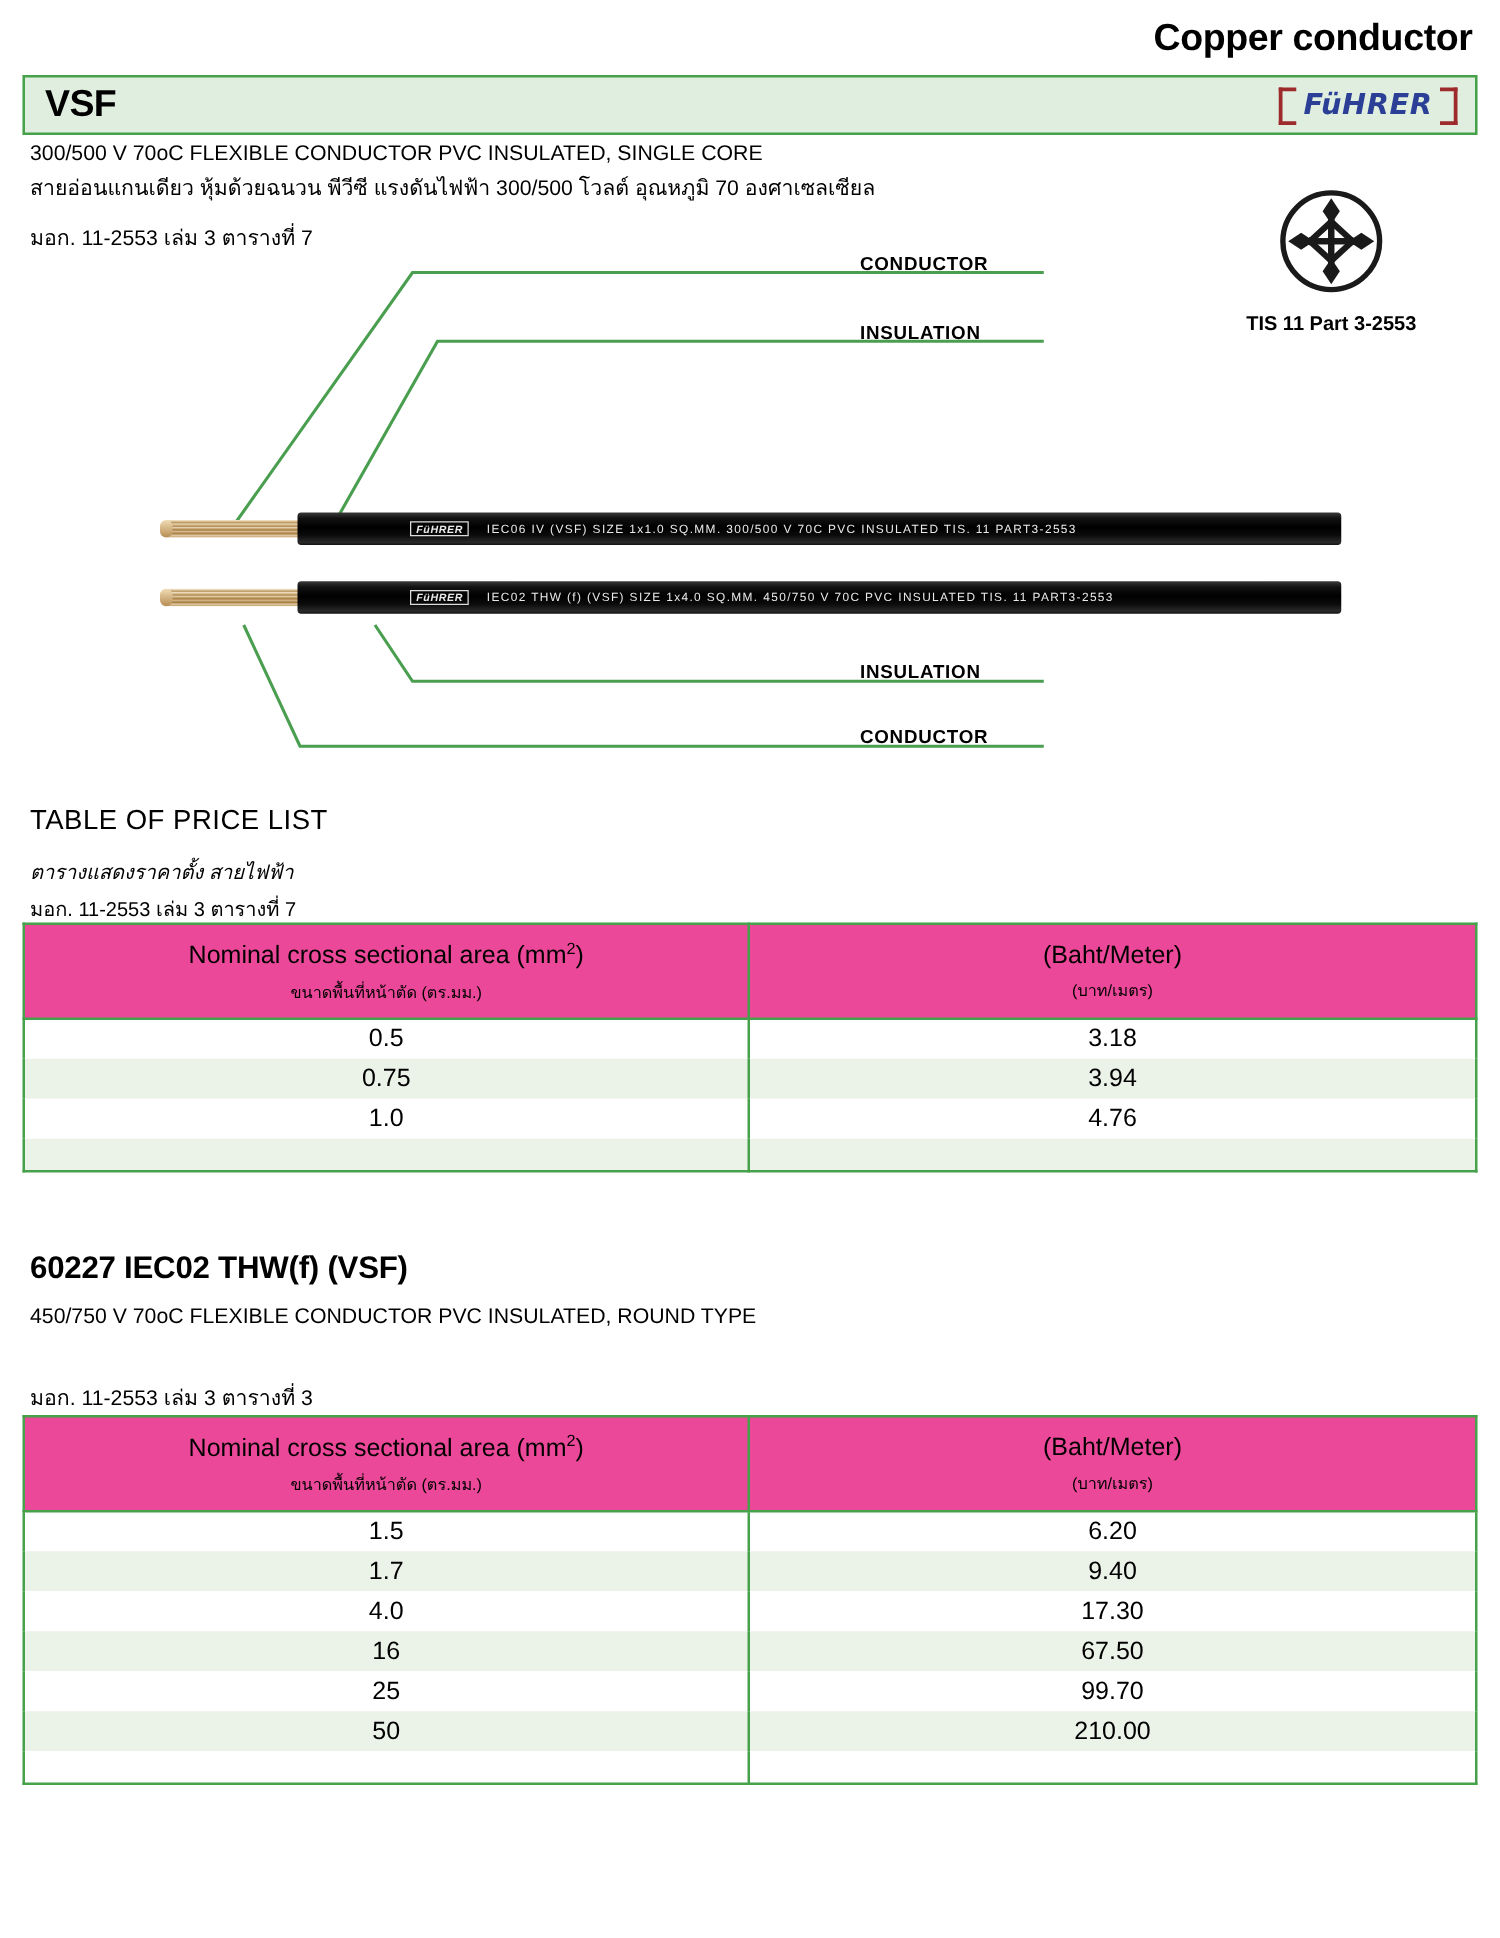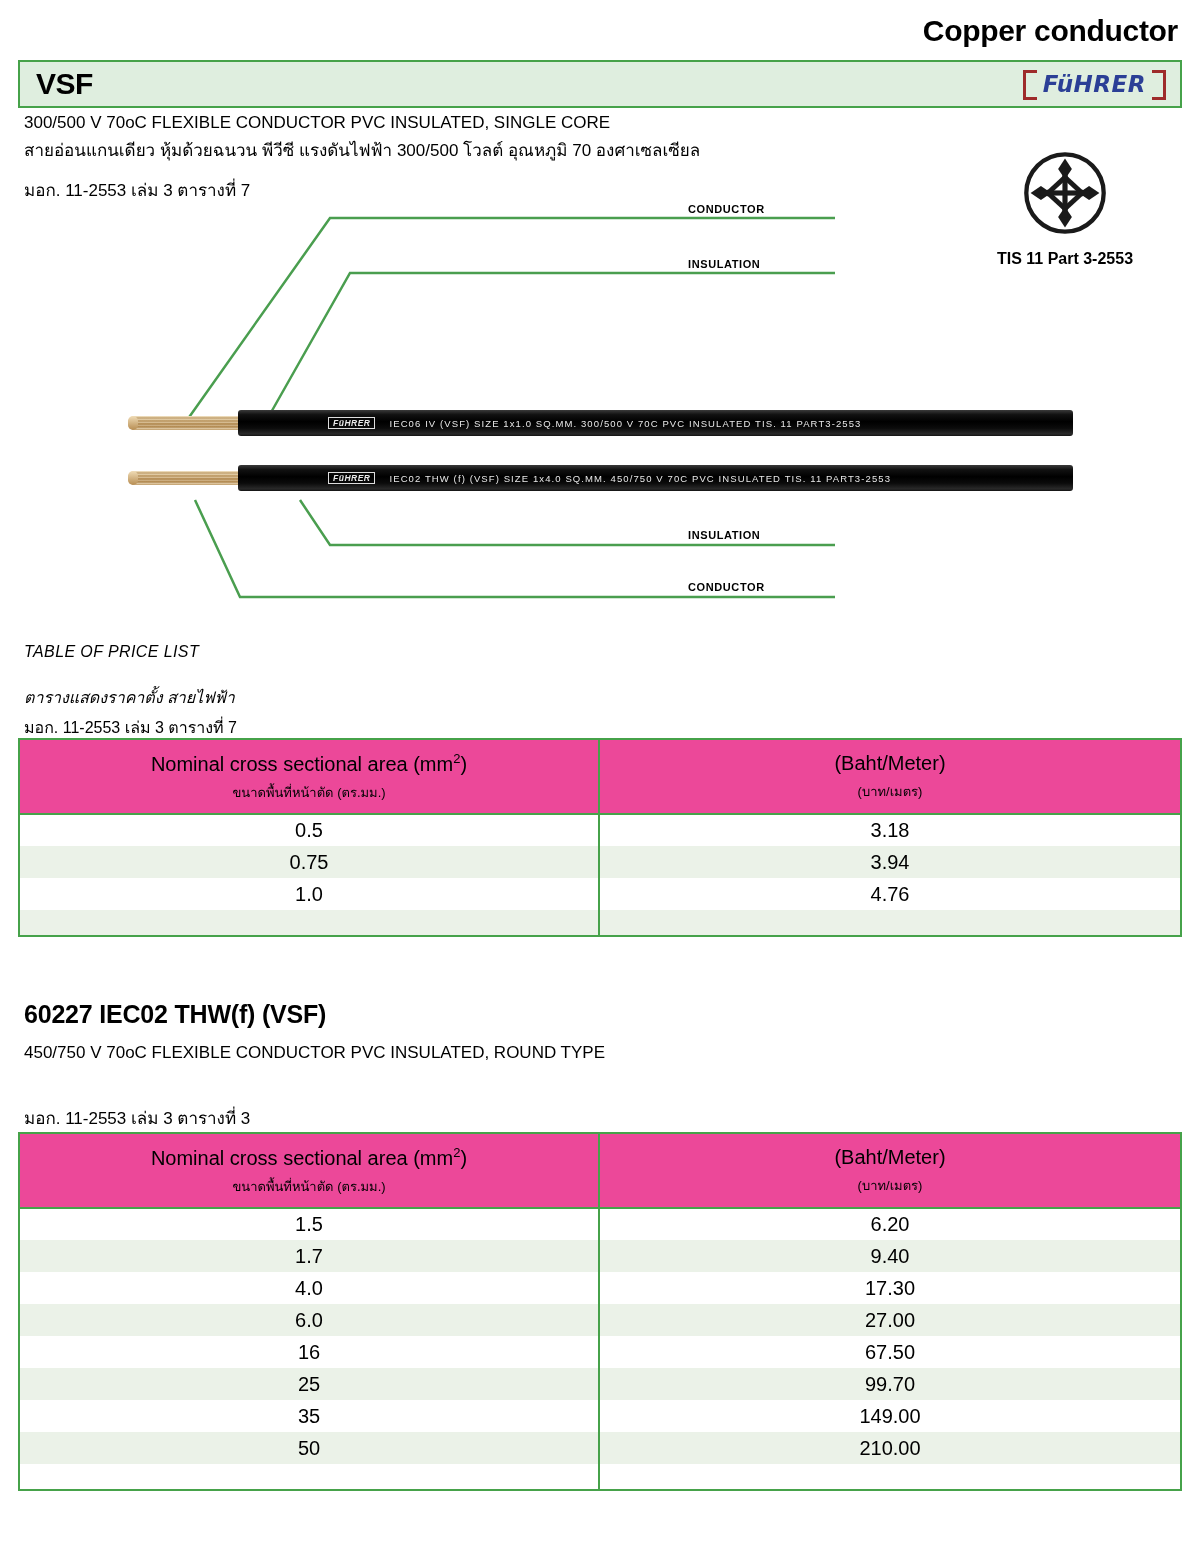--- a/index.html
+++ b/index.html
@@ -106,21 +106,21 @@
   
   .diagram {
     position: absolute;
     left: 0;
     top: 195px;
     width: 1200px;
     height: 420px;
   }
   .callout {
     position: absolute;
-    font-size: 11px;
+    font-size: 15px;
     font-weight: bold;
     letter-spacing: 0.6px;
     white-space: nowrap;
   }
   .co-conductor-top { left: 688px; top: 203px; }
   .co-insulation-top { left: 688px; top: 258px; }
   .co-insulation-bot { left: 688px; top: 529px; }
   .co-conductor-bot { left: 688px; top: 581px; }
 
   
@@ -181,22 +181,21 @@
     font-style: italic;
     font-weight: bold;
     font-size: 8.5px;
     letter-spacing: 0.5px;
   }
 
   
   .sect-title {
     position: absolute;
     left: 24px;
-    font-style: italic;
-    font-size: 16px;
+    font-size: 22px;
     letter-spacing: 0.4px;
   }
   .sect-sub {
     position: absolute;
     left: 24px;
     font-style: italic;
     font-size: 16px;
   }
   .sect-note {
     position: absolute;
@@ -399,34 +398,26 @@
       </tr>
       <tr>
         <td>1.7</td>
         <td>9.40</td>
       </tr>
       <tr>
         <td>4.0</td>
         <td>17.30</td>
       </tr>
       <tr>
-        <td>6.0</td>
-        <td>27.00</td>
-      </tr>
-      <tr>
         <td>16</td>
         <td>67.50</td>
       </tr>
       <tr>
         <td>25</td>
         <td>99.70</td>
-      </tr>
-      <tr>
-        <td>35</td>
-        <td>149.00</td>
       </tr>
       <tr>
         <td>50</td>
         <td>210.00</td>
       </tr>
       <tr class="blank">
         <td></td>
         <td></td>
       </tr>
     </tbody>

